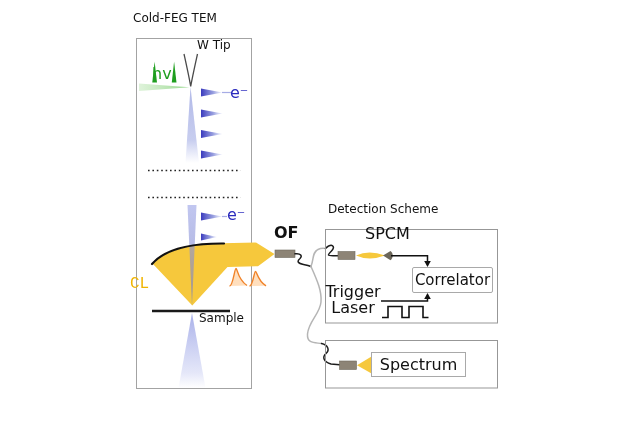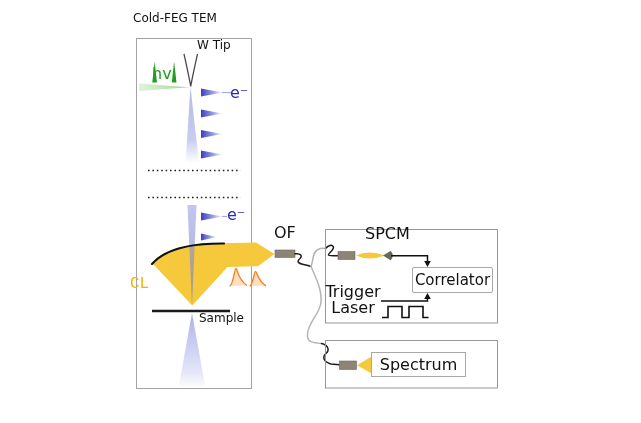--- a/index.html
+++ b/index.html
@@ -130,24 +130,25 @@
 
     <rect class="conn" x="339.5" y="361" width="17" height="8.5"></rect>
     <polygon class="burst" points="357,365.2 371.5,356.5 371.5,373.5"></polygon>
   </svg>
 
   <div class="lbl t17" style="left:133px;top:12px;">Cold-FEG TEM</div>
   <div class="lbl t16 green" style="left:152px;top:40px;margin-top:25px;">hv</div>
   <div class="lbl t17" style="left:197px;top:39px;">W Tip</div>
   <div class="lbl t16 blue" style="left:230px;top:84px;">e⁻</div>
   <div class="lbl t16 blue" style="left:227px;top:206px;">e⁻</div>
-  <div class="lbl t16" style="left:274px;top:224px;">OF</div>
+  <div class="lbl t16" style="left:274px;top:224px;font-weight:bold;">OF</div>
   <div class="lbl t16 gold" style="left:130px;top:275px;font-family:Liberation Mono, monospace;">CL</div>
   <div class="lbl t17" style="left:199px;top:312px;">Sample</div>
 
+  <div class="lbl t17" style="left:328px;top:203px;">Detection Scheme</div>
   <div class="lbl t16" style="left:365px;top:225px;">SPCM</div>
 
   <div class="lbl stack" style="left:325px;top:284px;width:56px;">
     <span>Trigger</span>
     <span>Laser</span>
   </div>
 
   <div class="minibox" style="left:371px;top:352px;width:93px;height:23px;font-size:16px;border-radius:0;">
     <span>Spectrum</span>
   </div>

